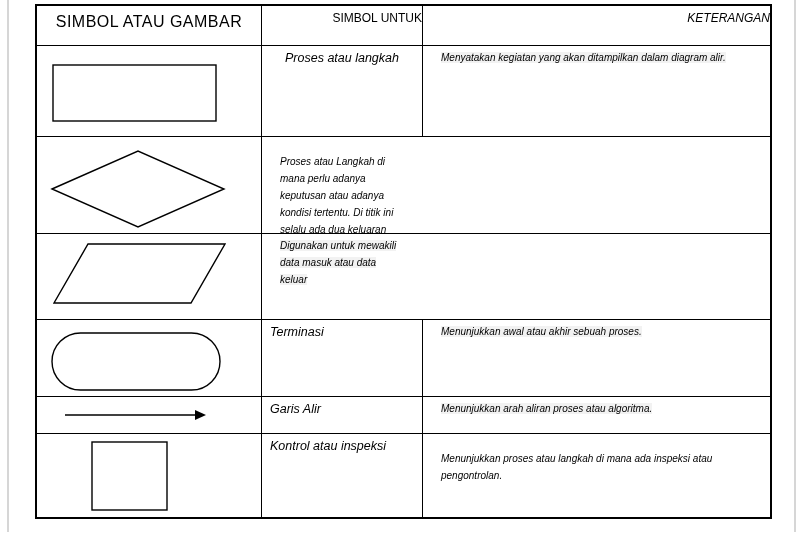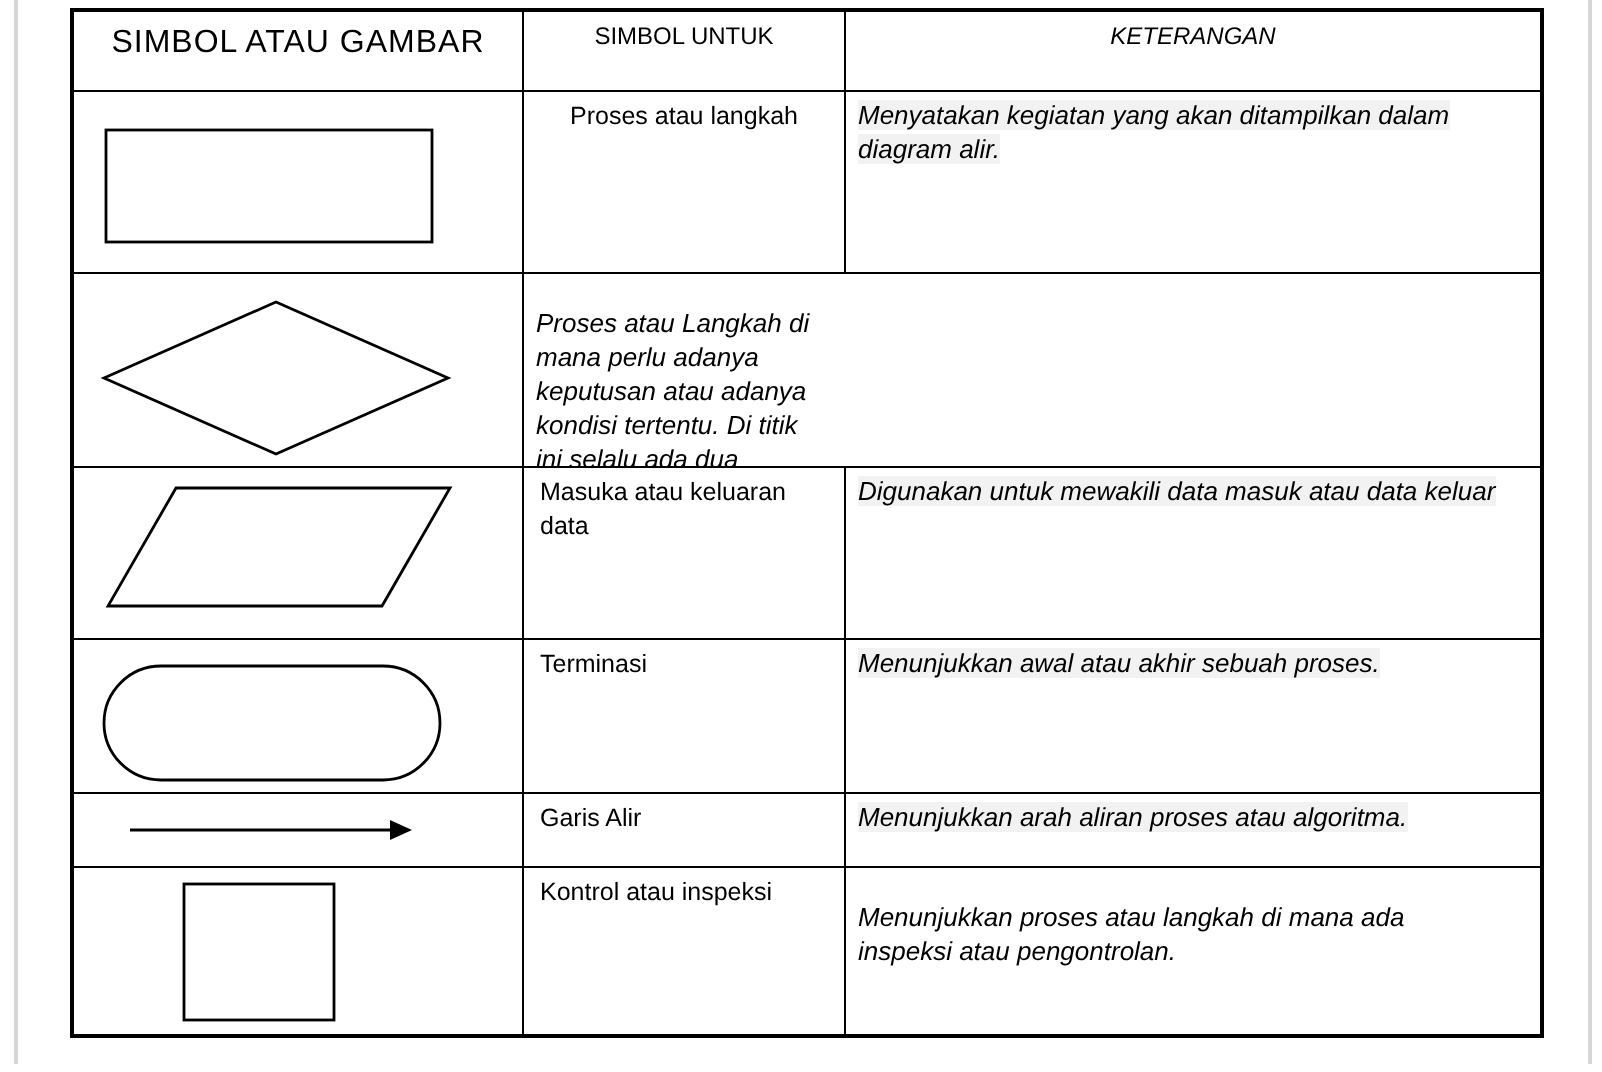--- a/index.html
+++ b/index.html
@@ -44,37 +44,39 @@
 
   
   .hdr-main {
     font-size: 16px;
     text-align: center;
     padding-top: 7px;
     letter-spacing: 0.5px;
   }
   .hdr-sub {
     font-size: 12px;
-    text-align: center;
+    text-align: right;
     padding-top: 5px;
   }
 
   
   .c2 {
     font-size: 12.5px;
     line-height: 17px;
     padding: 4px 8px;
+    font-style: italic;
   }
   .c2.center { text-align: center; }
 
   
   .c3 {
-    font-size: 13px;
+    font-size: 10px;
     line-height: 17px;
     padding: 3px 18px 3px 6px;
+    margin-left: 12px;
   }
   .c3.pad-top { padding-top: 16px; }
   .c3 .hl { background: #f2f2f2; }
 
   
   .sym svg { display: block; position: absolute; left: 0; top: 0; }
   .shape { fill: none; stroke: #000; stroke-width: 1.4; }
   .arrow-line { stroke: #000; stroke-width: 1.6; }
   .arrow-head { fill: #000; stroke: none; }
 </style>
@@ -115,21 +117,20 @@
         <span>Proses atau Langkah di mana perlu adanya keputusan atau adanya kondisi tertentu. Di titik ini selalu ada dua keluaran untuk melanjutkan aliran kondisi yang berbeda</span>
       </div>
     </div>
 
     <div class="row" style="height:86px">
       <div class="cell sym">
         <svg width="225" height="86">
           <polygon class="shape" points="51,10 188,10 154,69 17,69"></polygon>
         </svg>
       </div>
-      <div class="cell c2">Masuka atau keluaran data</div>
       <div class="cell c3">
         <span class="hl">Digunakan untuk mewakili data masuk atau data keluar</span>
       </div>
     </div>
 
     <div class="row" style="height:77px">
       <div class="cell sym">
         <svg width="225" height="77">
           <rect class="shape" x="15" y="13" width="168" height="57" rx="28.5" ry="28.5"></rect>
         </svg>

